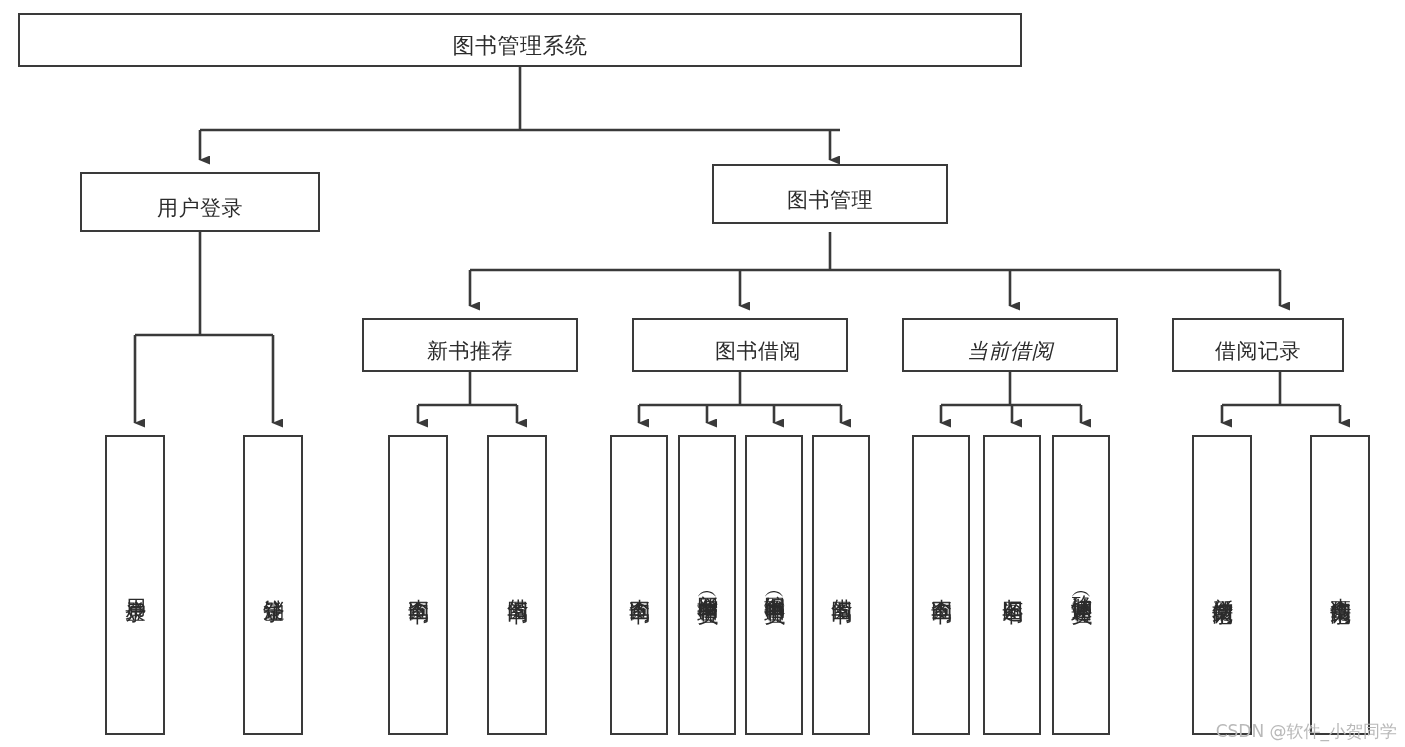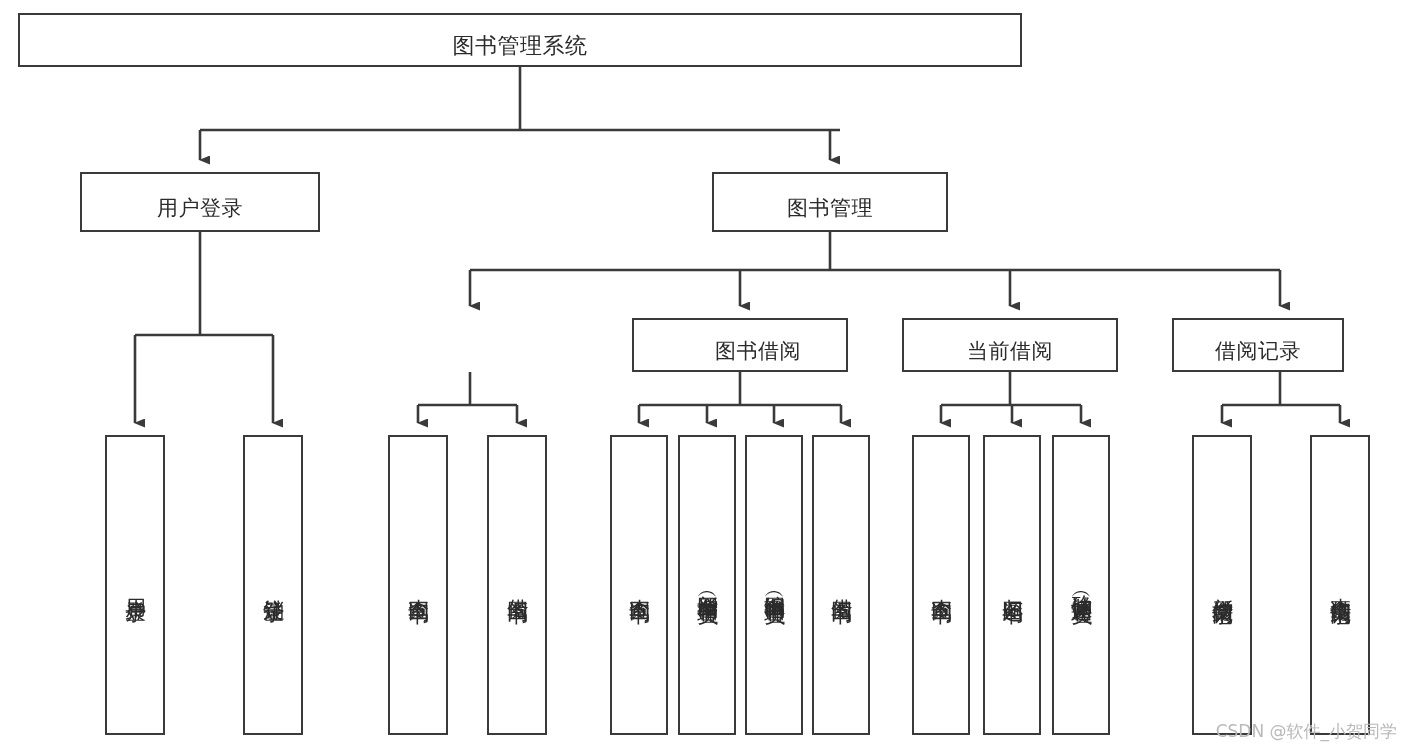--- a/index.html
+++ b/index.html
@@ -127,28 +127,31 @@
     </g>
   </svg>
 
   <div class="node root horizontal" style="left:18px;top:13px;width:1004px;height:54px;">
     <span class="node-label">图书管理系统</span>
   </div>
 
   <div class="node horizontal" style="left:80px;top:172px;width:240px;height:60px;">
     <span class="node-label">用户登录</span>
   </div>
-  <div class="node horizontal" style="left:712px;top:172px;width:236px;height:60px;">
+  <div class="node horizontal" style="left:712px;top:164px;width:236px;height:60px;">
     <span class="node-label">图书管理</span>
   </div>
 
+  <div class="node horizontal" style="left:362px;top:318px;width:216px;height:54px;">
+    <span class="node-label">新书推荐</span>
+  </div>
   <div class="node horizontal" style="left:632px;top:318px;width:216px;height:54px;padding-left:36px;">
     <span class="node-label">图书借阅</span>
   </div>
-  <div class="node horizontal" style="left:902px;top:318px;width:216px;height:54px;">
+  <div class="node horizontal" style="left:902px;top:318px;width:216px;height:54px;font-style:italic;">
     <span class="node-label">当前借阅</span>
   </div>
   <div class="node horizontal" style="left:1172px;top:318px;width:172px;height:54px;">
     <span class="node-label">借阅记录</span>
   </div>
 
   <div class="node vertical" style="left:105px;top:435px;width:60px;height:300px;">
     <span class="node-label">用户登录</span>
   </div>
   <div class="node vertical" style="left:243px;top:435px;width:60px;height:300px;">

